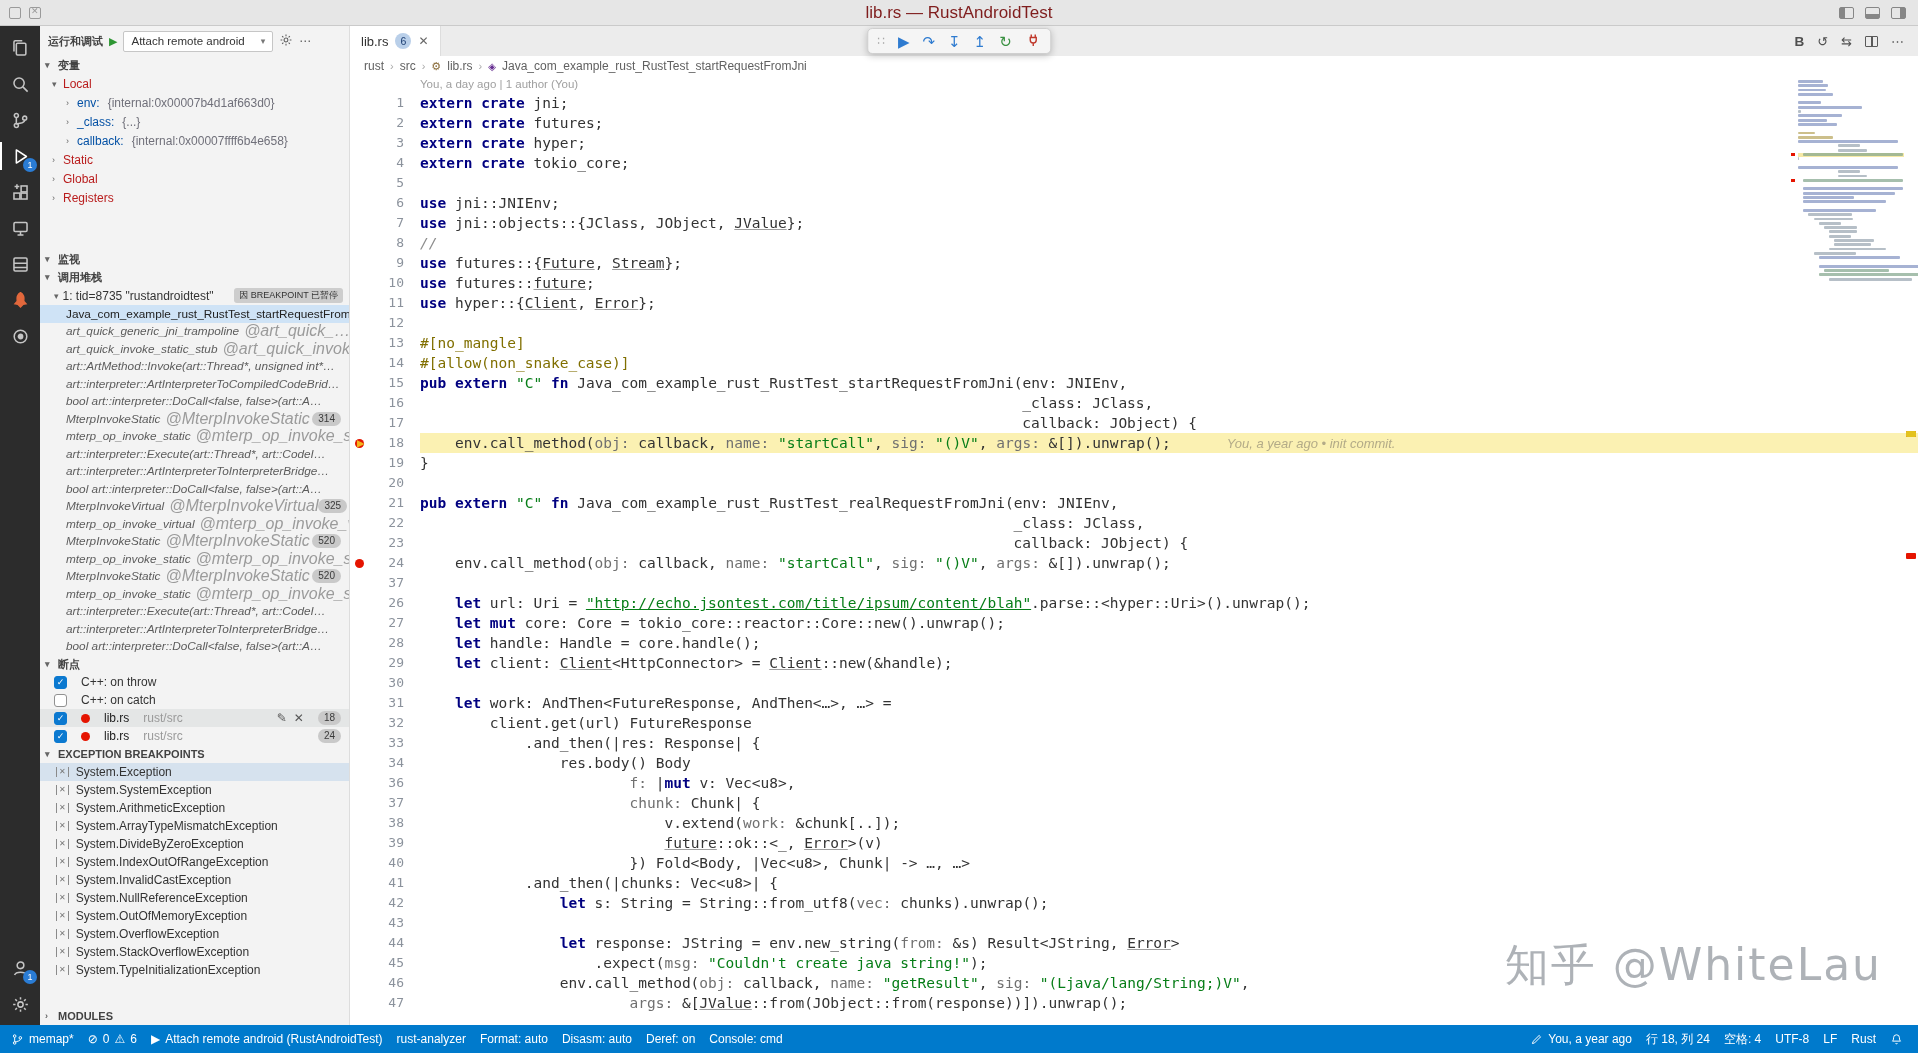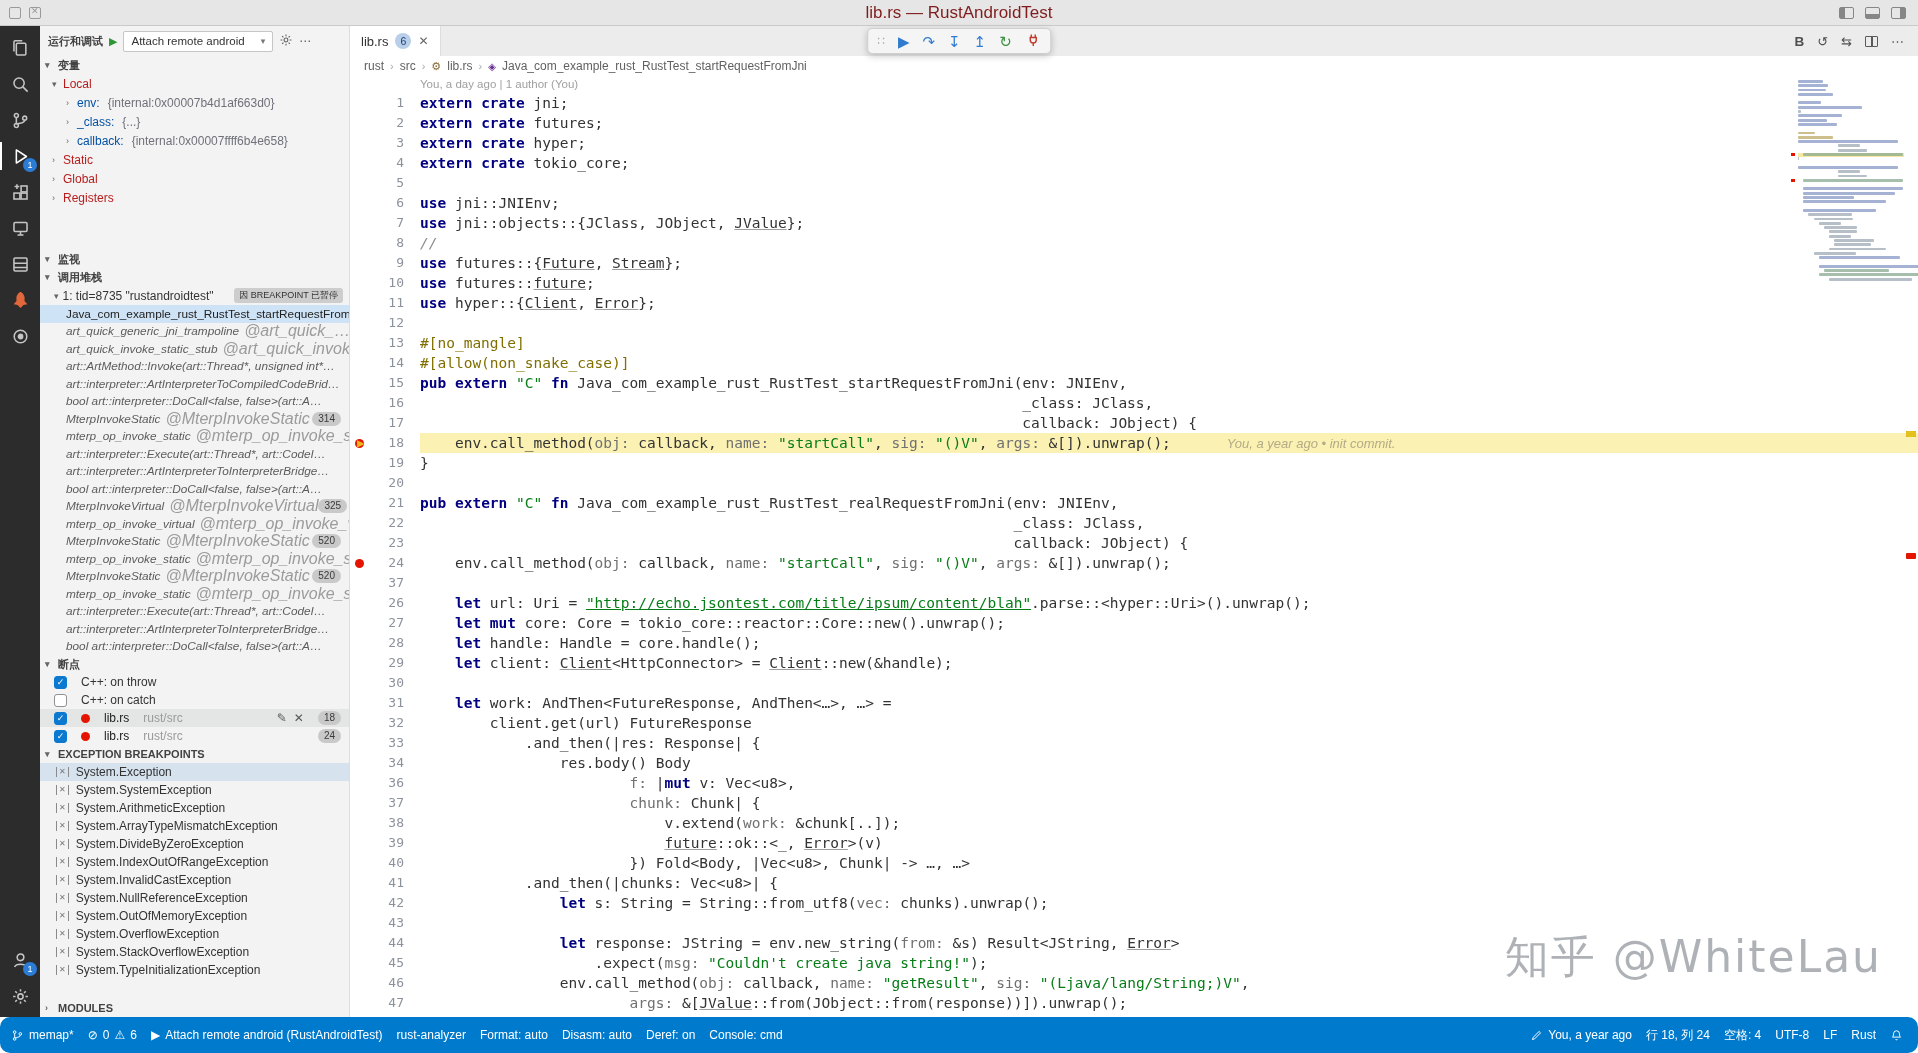--- a/index.html
+++ b/index.html
@@ -129,21 +129,21 @@
   .watermark { position:absolute; right:36px; bottom:30px; font-size:44px; letter-spacing:2px; color:#9aa0a6; opacity:.8; pointer-events:none; z-index:30; font-family:"DejaVu Sans",sans-serif; }
 
   
   .debug-toolbar { position:absolute; top:28px; left:959px; transform:translateX(-50%); z-index:50; background:#f5f5f5; border:1px solid #cfcfcf; border-radius:5px; box-shadow:0 2px 7px rgba(0,0,0,.22); display:flex; align-items:center; gap:13px; padding:3px 9px; }
   .grip { color:#a8a8a8; font-size:12px; cursor:grab; }
   .dbg-ic { color:#2e7bd0; font-size:15px; cursor:pointer; line-height:1; }
   .dbg-ic.green { color:#3a9142; }
   .dbg-ic.red svg { width:16px; height:16px; stroke:#c0392b; fill:none; stroke-width:1.4; }
 
   
-  .statusbar { height:36px; flex:none; background:var(--statusbar,#007acc); color:#fff; display:flex; align-items:center; font-size:12px; padding:0 8px 0 4px; white-space:nowrap; overflow:hidden;border-radius:10px; }
+  .statusbar { height:28px; flex:none; background:var(--statusbar,#007acc); color:#fff; display:flex; align-items:center; font-size:12px; padding:0 8px 0 4px; white-space:nowrap; overflow:hidden; }
   .sbi { display:flex; align-items:center; gap:5px; padding:0 7px; height:100%; cursor:pointer; }
   .sbi svg { width:13px; height:13px; stroke:#fff; fill:none; stroke-width:1.2; }
   .sb-ic { font-size:12px; }
   .sb-right { margin-left:auto; display:flex; height:100%; }
 </style>
 </head>
 <body>
 
 <div class="window">
 

